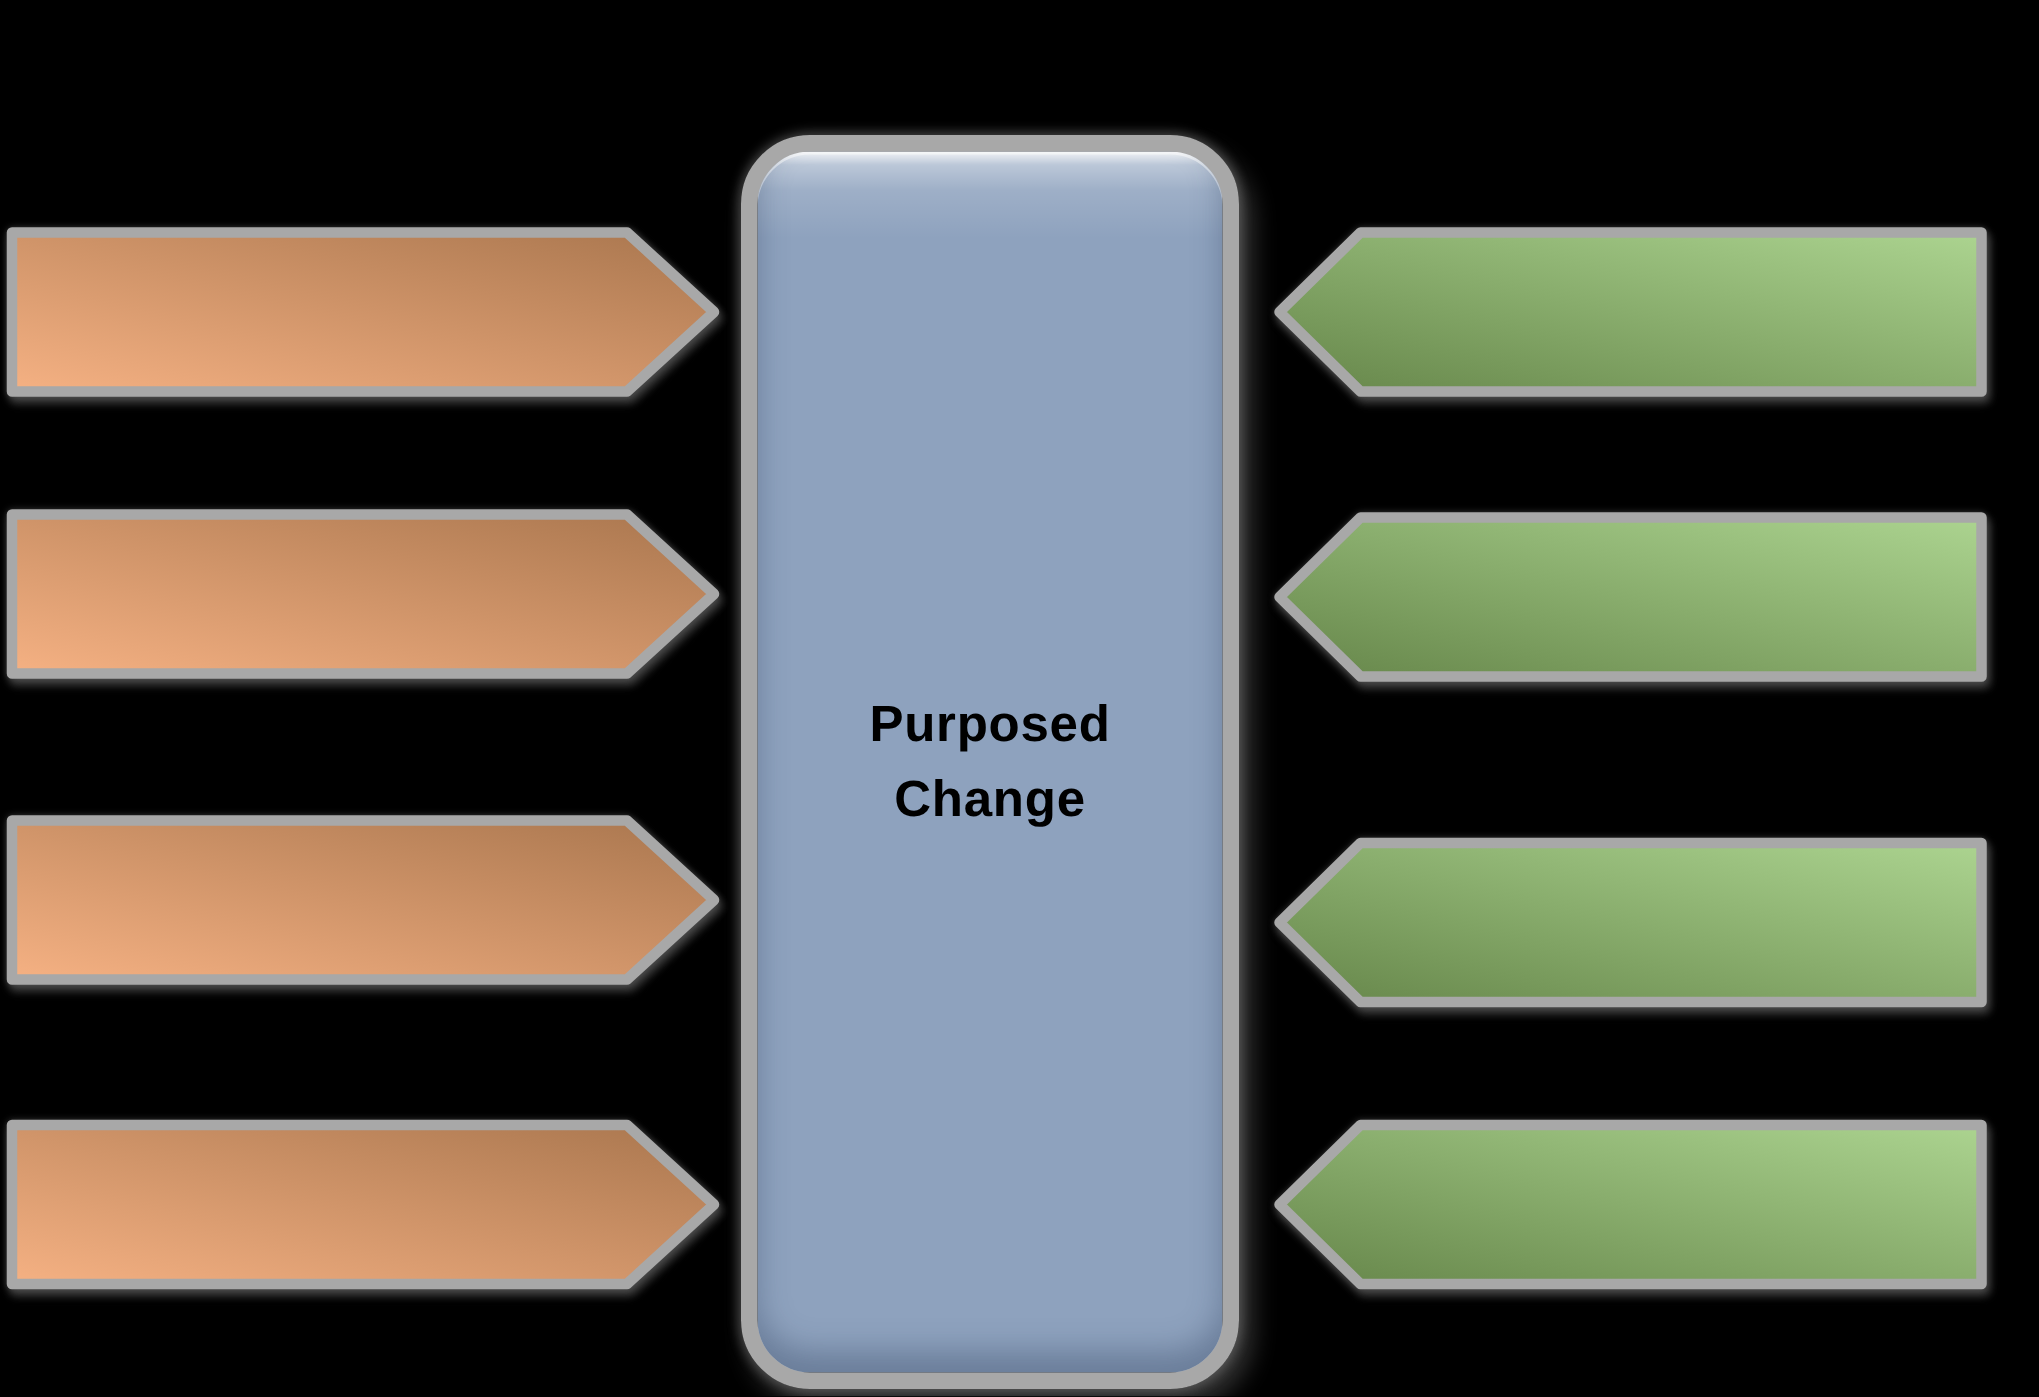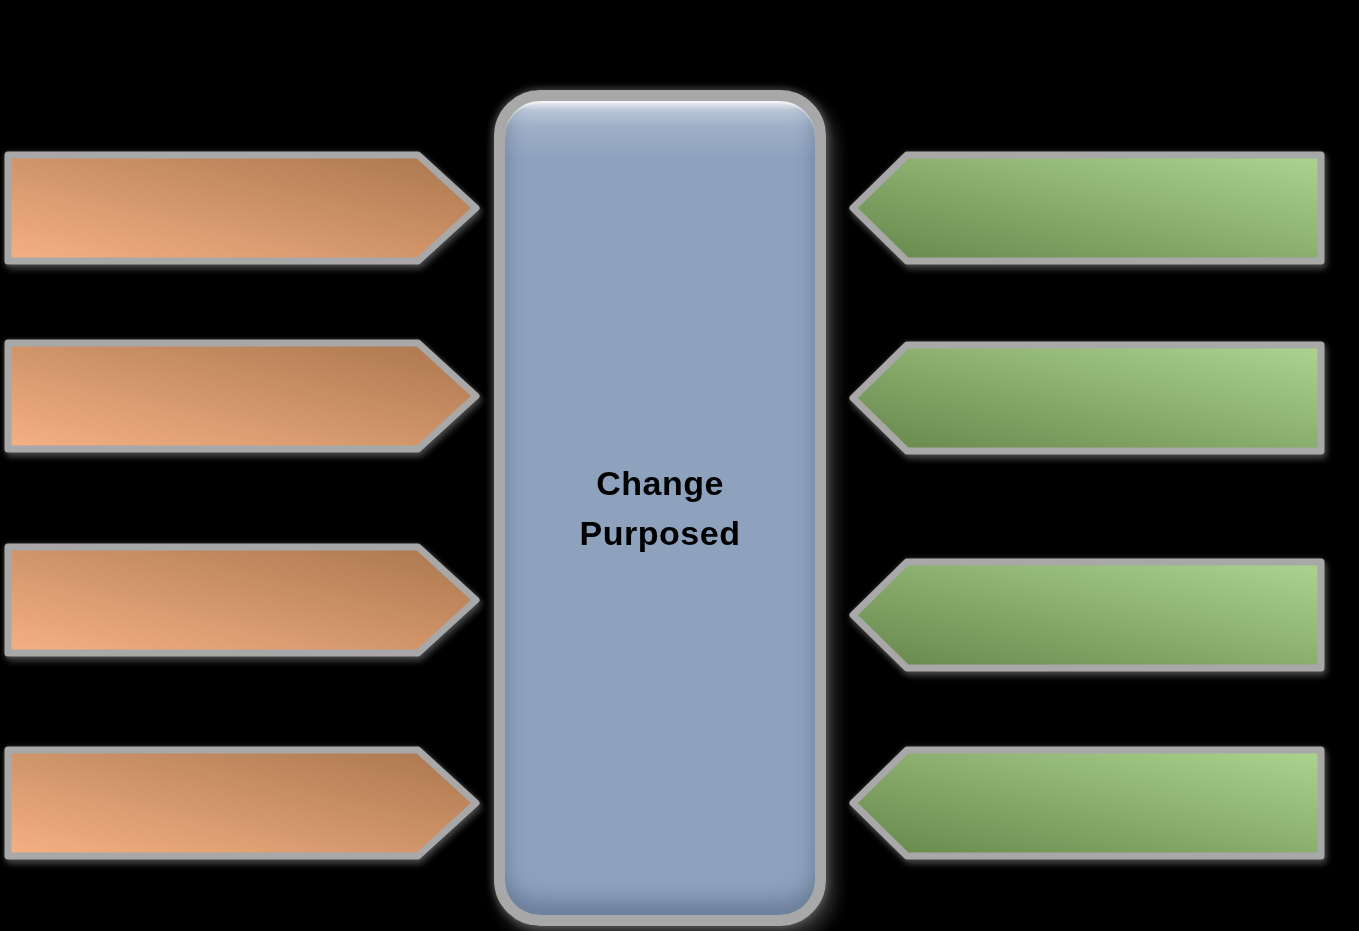--- a/index.html
+++ b/index.html
@@ -121,22 +121,22 @@
   </div>
   <div class="arrow la4">
     <svg viewBox="0 0 476 114">
       <polygon class="arrow-shape" fill="url(#grad-orange)" points="4,4 414,4 472,57 414,110 4,110"></polygon>
     </svg>
     <span class="label"></span>
   </div>
 
   <div class="center-box">
     <div class="title">
+      <div>Purposed</div>
       <div>Change</div>
-      <div>Purposed</div>
     </div>
   </div>
 
   <div class="arrow ra1">
     <svg viewBox="0 0 476 114">
       <polygon class="arrow-shape" fill="url(#grad-green)" points="472,4 58,4 4,57 58,110 472,110"></polygon>
     </svg>
     <span class="label"></span>
   </div>
   <div class="arrow ra2">

